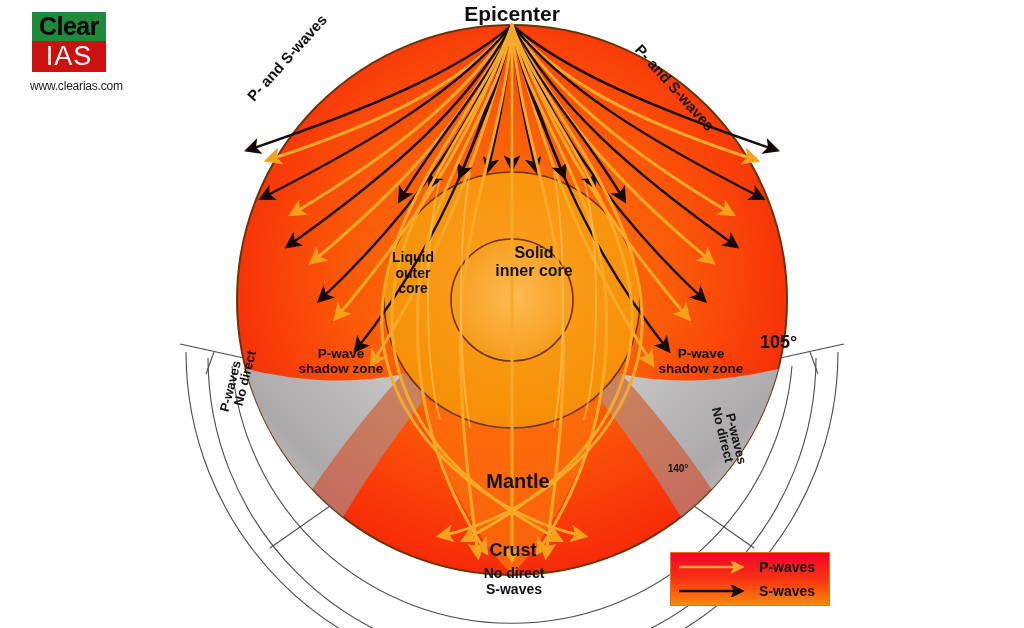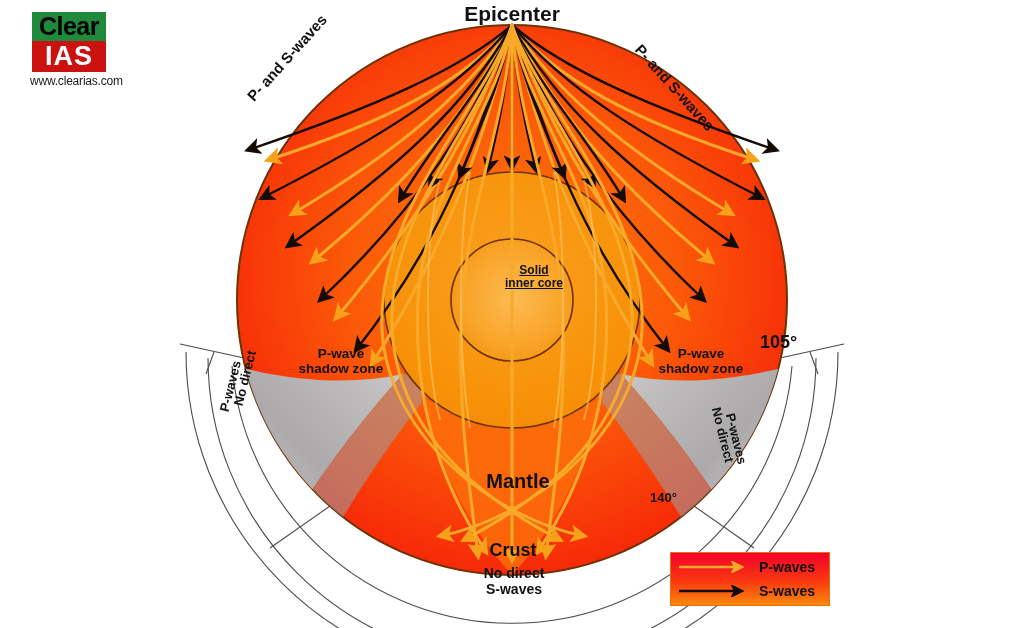--- a/index.html
+++ b/index.html
@@ -4,41 +4,41 @@
 <style>
   html,body{margin:0;padding:0;background:#ffffff;}
   body{width:1024px;height:628px;position:relative;overflow:hidden;
        font-family:"Liberation Sans","DejaVu Sans",sans-serif;}
 
   
   #logo{position:absolute;left:30px;top:10px;width:120px;}
   .logo-box{width:78px;border:2px solid #ffffff;box-sizing:border-box;}
   .logo-top{background:#1f8a3b;color:#000000;font-weight:bold;font-size:25px;
             line-height:29px;text-align:center;letter-spacing:-.5px;}
-  .logo-bot{background:#cc1111;color:#ffffff;font-weight:bold;font-size:27px;
+  .logo-bot{background:#cc1111;color:#ffffff;font-weight:normal;font-size:27px;
             line-height:31px;text-align:center;letter-spacing:1px;}
-  .logo-url{font-size:12px;color:#1a1a1a;letter-spacing:-.2px;}
+  .logo-url{margin-top:5px;font-size:12px;color:#1a1a1a;letter-spacing:-.2px;}
 
   
   #stage{position:absolute;left:0;top:0;width:1024px;height:628px;}
   #svgroot{position:absolute;left:0;top:0;}
 
   
   .lbl{position:absolute;color:#111111;font-weight:bold;text-align:center;
        line-height:1.12;white-space:pre-line;pointer-events:none;}
   #lbl-epicenter{left:462px;top:2px;width:100px;font-size:21px;}
   #lbl-liquid{left:370px;top:250px;width:86px;font-size:14px;}
-  #lbl-solid{left:476px;top:264px;width:116px;font-size:12px;text-decoration:underline;}
+  #lbl-solid{left:476px;top:244px;width:116px;font-size:16px;}
   #lbl-psz-left{left:278px;top:346px;width:126px;font-size:13.5px;}
   #lbl-psz-right{left:638px;top:346px;width:126px;font-size:13.5px;}
   #lbl-mantle{left:458px;top:470px;width:120px;font-size:20px;}
   #lbl-crust{left:458px;top:540px;width:110px;font-size:18px;}
   #lbl-nods{left:450px;top:566px;width:128px;font-size:14px;}
   #lbl-a105{left:760px;top:332px;width:60px;font-size:18px;text-align:left;}
-  #lbl-a140{left:650px;top:491px;width:56px;font-size:13px;text-align:left;}
+  #lbl-a140{left:650px;top:463px;width:56px;font-size:10px;text-align:center;}
 
   .rot{position:absolute;font-weight:bold;color:#111111;white-space:nowrap;
        pointer-events:none;}
   #lbl-ps-left {left:250px;top:90px;font-size:15px;
                 transform:rotate(-48deg);transform-origin:0 50%;}
   #lbl-ps-right{left:638px;top:38px;font-size:15px;
                 transform:rotate(48deg);transform-origin:0 50%;}
   #lbl-nd-left1{left:238px;top:398px;font-size:13px;
                 transform:rotate(-76deg);transform-origin:0 50%;}
   #lbl-nd-left2{left:224px;top:404px;font-size:13px;
@@ -218,20 +218,23 @@
     <line x1="214" y1="352" x2="206" y2="374"></line>
     <line x1="810" y1="352" x2="818" y2="374"></line>
   </g>
 </svg>
 
 <div class="lbl" id="lbl-epicenter">Epicenter</div>
 
 <div class="rot" id="lbl-ps-left">P- and S-waves</div>
 <div class="rot" id="lbl-ps-right">P- and S-waves</div>
 
+<div class="lbl" id="lbl-liquid">Liquid
+outer
+core</div>
 <div class="lbl" id="lbl-solid">Solid
 inner core</div>
 
 <div class="lbl" id="lbl-psz-left">P-wave
 shadow zone</div>
 <div class="lbl" id="lbl-psz-right">P-wave
 shadow zone</div>
 
 <div class="rot" id="lbl-nd-left1">No direct</div>
 <div class="rot" id="lbl-nd-left2">P-waves</div>

